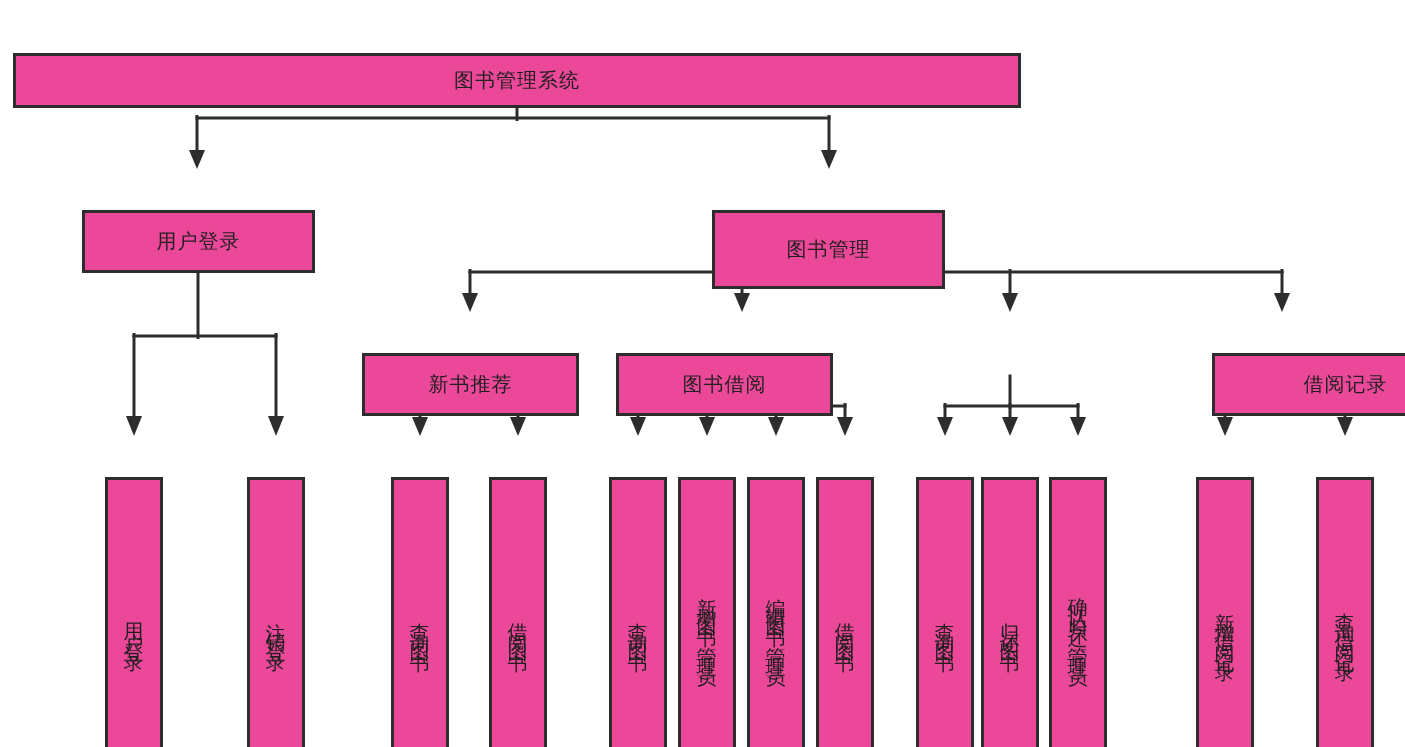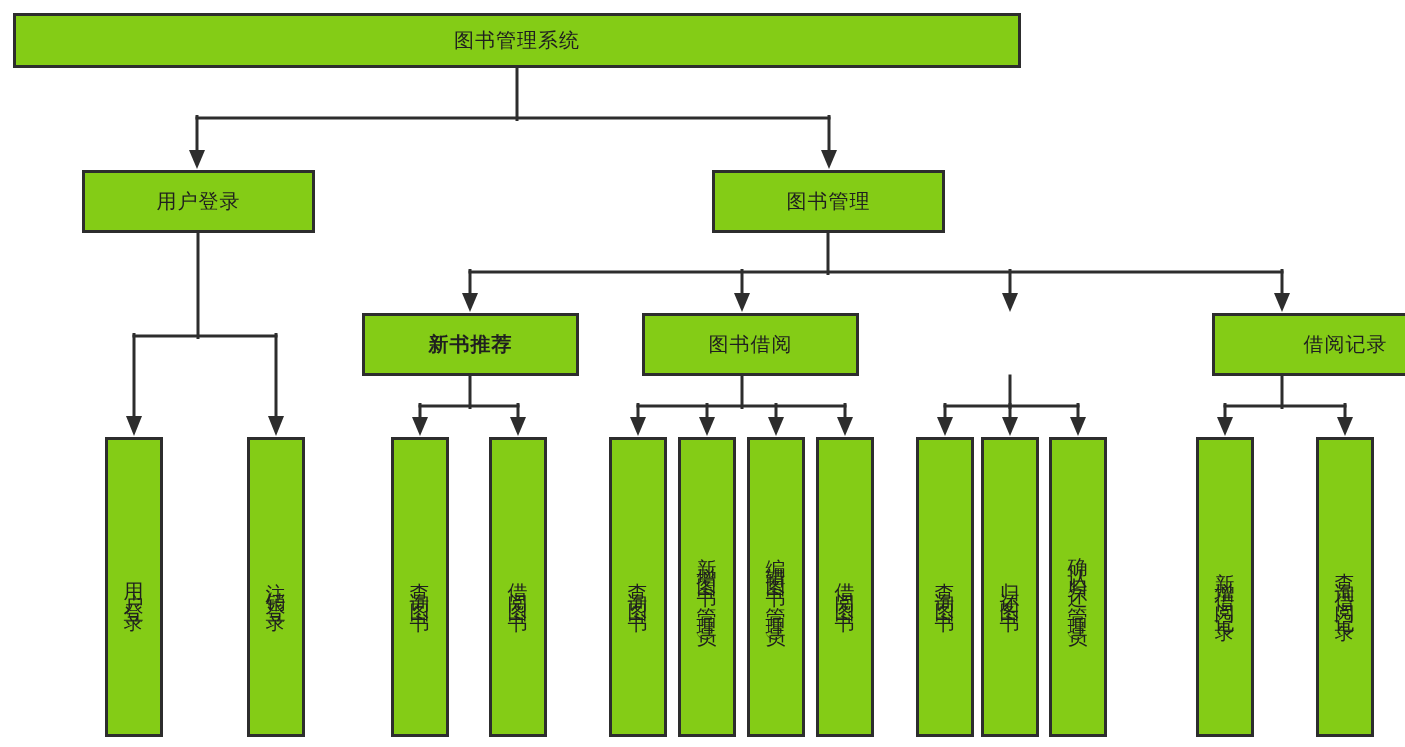--- a/index.html
+++ b/index.html
@@ -6,30 +6,31 @@
   #canvas{
     position:relative;
     width:1405px;height:747px;
     background:#ffffff;
     font-family:"Liberation Sans","DejaVu Sans",sans-serif;
     overflow:hidden;
   }
   .box{
     position:absolute;
     box-sizing:border-box;
-    background:#84cc16;
+    background:#ec4899;
     border:3px solid #2d2d2d;
     display:flex;
     align-items:center;
     justify-content:center;
     color:#1f1f1f;
     font-size:20px;
     letter-spacing:1px;
     text-align:center;
     z-index:2;
+    margin-top:40px;
   }
   .leaf{
     writing-mode:vertical-rl;
     text-orientation:mixed;
     letter-spacing:10px;
     line-height:1;
     font-size:20px;
     padding:6px 0;
   }
   #connectors{
@@ -120,24 +121,24 @@
       <line x1="1225" y1="404.5" x2="1225" y2="420"></line>
       <polygon points="1217,417 1233,417 1225,436"></polygon>
       <line x1="1345" y1="404.5" x2="1345" y2="420"></line>
       <polygon points="1337,417 1353,417 1345,436"></polygon>
     </g>
   </svg>
 
   <div class="box" style="left:13px;top:13px;width:1008px;height:55px;">图书管理系统</div>
 
   <div class="box" style="left:82px;top:170px;width:233px;height:63px;">用户登录</div>
-  <div class="box" style="left:712px;top:170px;width:233px;height:63px;">图书管理</div>
+  <div class="box" style="left:712px;top:170px;width:233px;height:79px;">图书管理</div>
 
-  <div class="box" style="left:362px;top:313px;width:217px;height:63px;font-weight:bold;">新书推荐</div>
-  <div class="box" style="left:642px;top:313px;width:217px;height:63px;">图书借阅</div>
+  <div class="box" style="left:362px;top:313px;width:217px;height:63px;">新书推荐</div>
+  <div class="box" style="left:616px;top:313px;width:217px;height:63px;">图书借阅</div>
   <div class="box" style="left:1212px;top:313px;width:252px;height:63px;padding-left:15px;">借阅记录</div>
 
   <div class="box leaf" style="left:105px;top:437px;width:58px;height:300px;">用户登录</div>
   <div class="box leaf" style="left:247px;top:437px;width:58px;height:300px;">注销登录</div>
 
   <div class="box leaf" style="left:391px;top:437px;width:58px;height:300px;">查询图书</div>
   <div class="box leaf" style="left:489px;top:437px;width:58px;height:300px;">借阅图书</div>
 
   <div class="box leaf" style="left:609px;top:437px;width:58px;height:300px;">查询图书</div>
   <div class="box leaf" style="left:678px;top:437px;width:58px;height:300px;">新增图书（管理员）</div>

